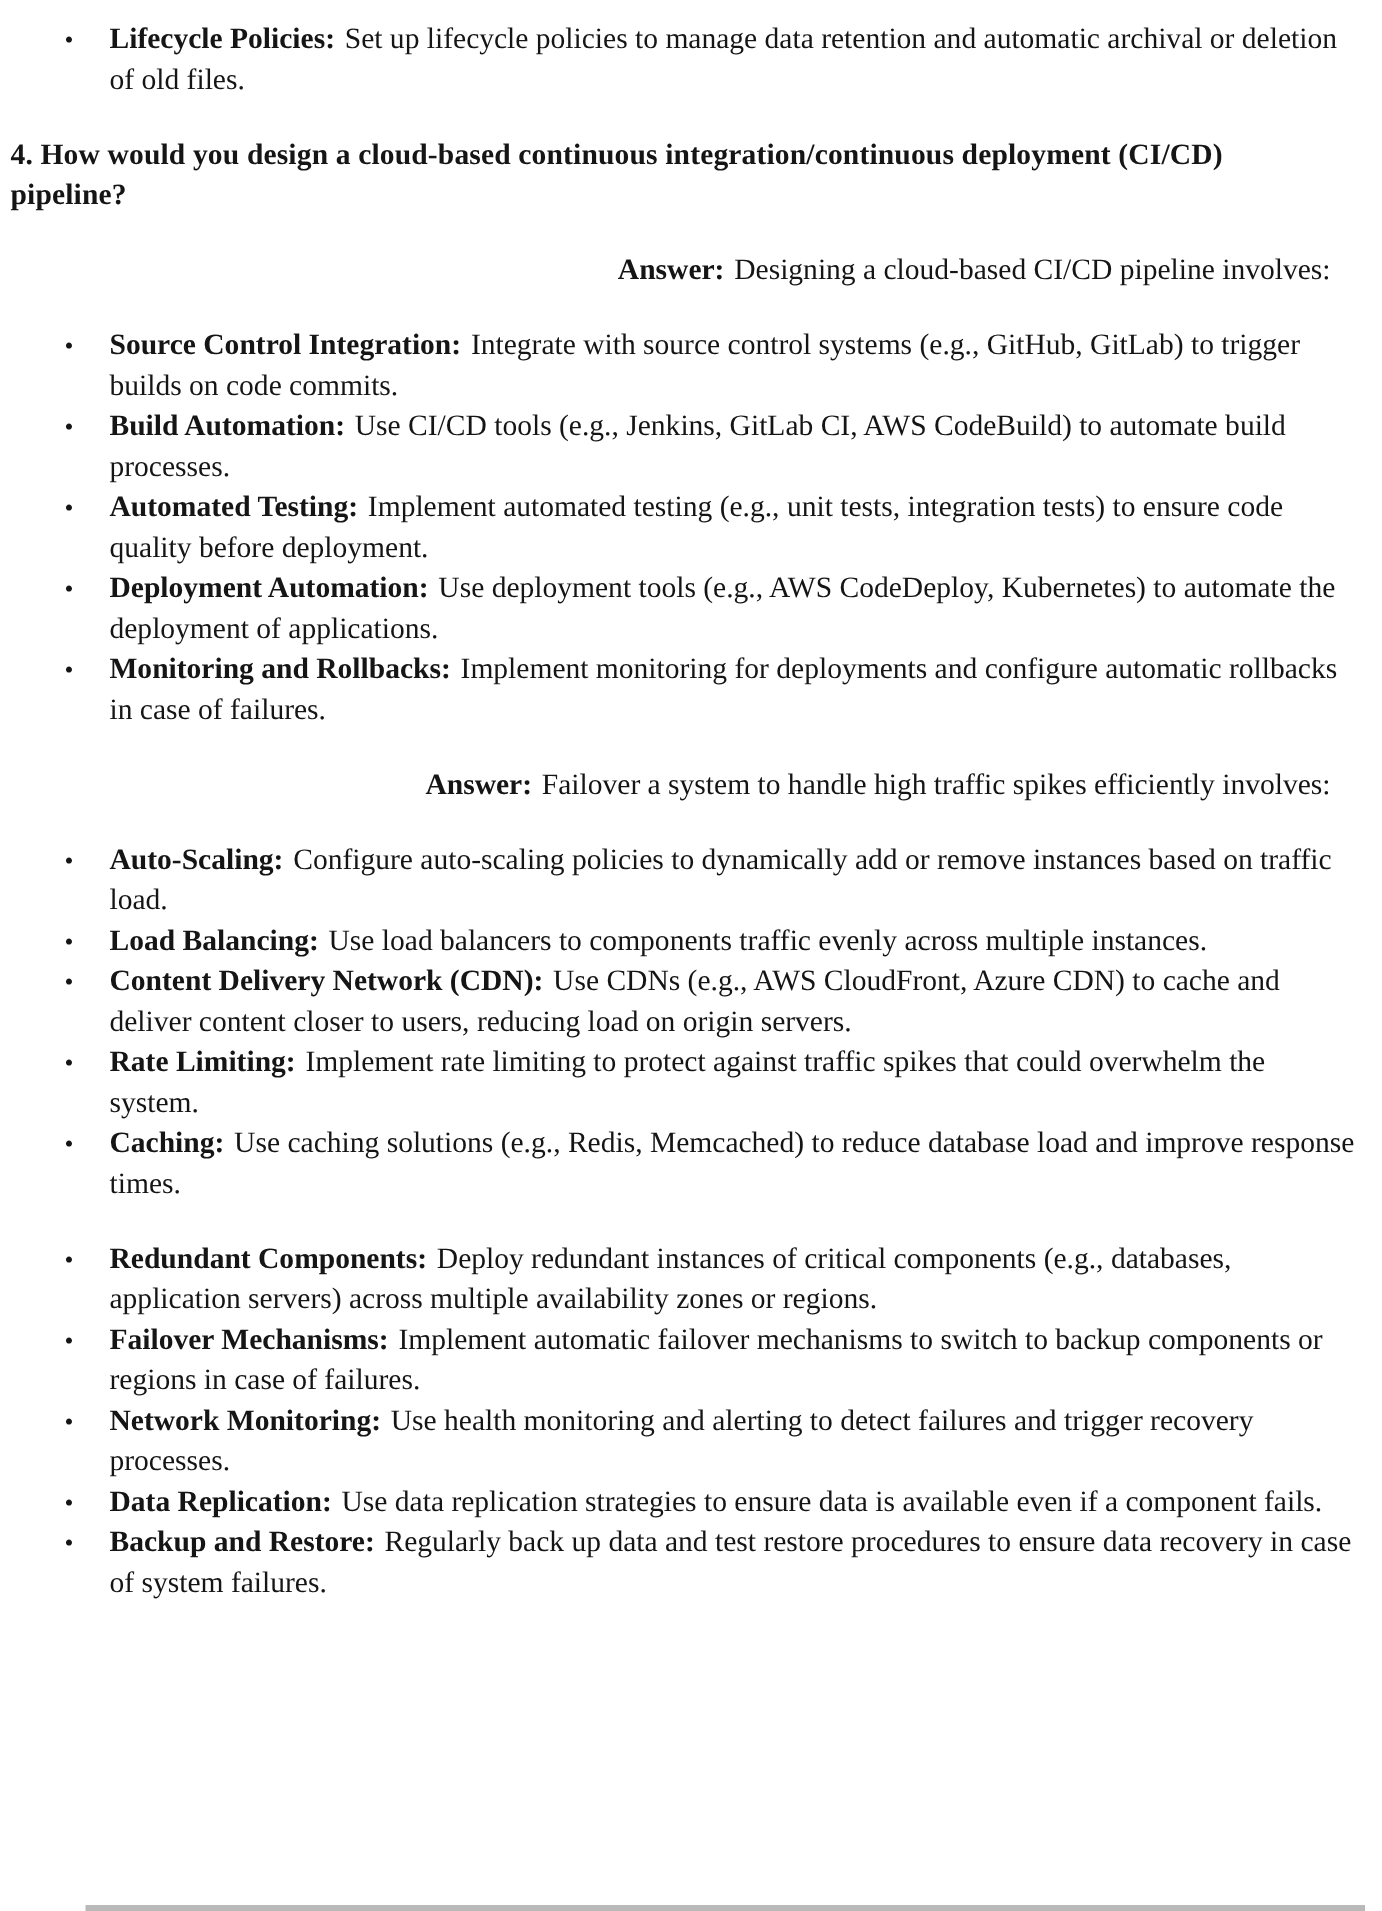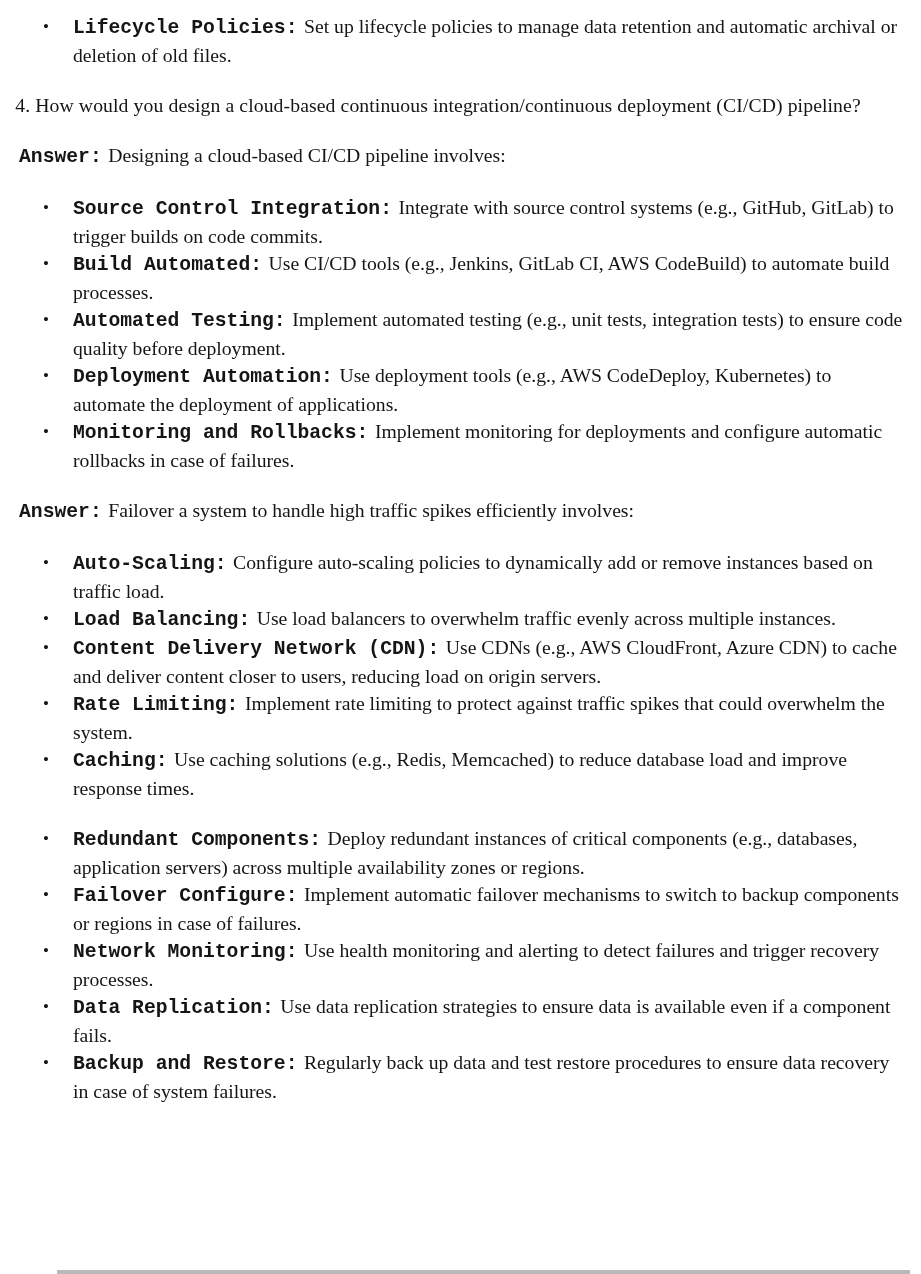--- a/index.html
+++ b/index.html
@@ -14,34 +14,33 @@
     position: relative;
     font-family: "Liberation Serif", "DejaVu Serif", serif;
     font-size: 19.7px;
     line-height: 27px;
     color: #151515;
   }
   .page {
     padding: 13px 16px 0 7px;
   }
   .qa-heading {
-    font-weight: normal;
+    font-weight: bold;
     margin: 23px 0;
     max-width: 862px;
     letter-spacing: 0.1px;
-    text-align: center;
   }
   .answer-line {
-    margin: 23px 12px;
+    margin: 23px 0;
     max-width: 880px;
+    text-align: right;
   }
   .answer-label, .bullet-label {
     font-weight: bold;
     margin-right: 0.33em;
-    font-family: Liberation Mono, monospace;
   }
   ul.points {
     list-style: none;
     margin: 23px 0;
     padding: 0 0 0 66px;
   }
   ul.points.intro {
     margin-top: 0;
   }
   li.point {
@@ -76,60 +75,60 @@
 
   <div class="qa-heading">4. How would you design a cloud-based continuous integration/continuous deployment (CI/CD) pipeline?</div>
   <div class="answer-line">
     <span class="answer-label">Answer:</span><span class="answer-text">Designing a cloud-based CI/CD pipeline involves:</span>
   </div>
   <ul class="points">
     <li class="point">
       <span class="bullet-marker">•</span><span class="bullet-label">Source Control Integration:</span><span class="bullet-text">Integrate with source control systems (e.g., GitHub, GitLab) to trigger builds on code commits.</span>
     </li>
     <li class="point">
-      <span class="bullet-marker">•</span><span class="bullet-label">Build Automated:</span><span class="bullet-text">Use CI/CD tools (e.g., Jenkins, GitLab CI, AWS CodeBuild) to automate build processes.</span>
+      <span class="bullet-marker">•</span><span class="bullet-label">Build Automation:</span><span class="bullet-text">Use CI/CD tools (e.g., Jenkins, GitLab CI, AWS CodeBuild) to automate build processes.</span>
     </li>
     <li class="point">
       <span class="bullet-marker">•</span><span class="bullet-label">Automated Testing:</span><span class="bullet-text">Implement automated testing (e.g., unit tests, integration tests) to ensure code quality before deployment.</span>
     </li>
     <li class="point">
       <span class="bullet-marker">•</span><span class="bullet-label">Deployment Automation:</span><span class="bullet-text">Use deployment tools (e.g., AWS CodeDeploy, Kubernetes) to automate the deployment of applications.</span>
     </li>
     <li class="point">
       <span class="bullet-marker">•</span><span class="bullet-label">Monitoring and Rollbacks:</span><span class="bullet-text">Implement monitoring for deployments and configure automatic rollbacks in case of failures.</span>
     </li>
   </ul>
 
   <div class="answer-line">
     <span class="answer-label">Answer:</span><span class="answer-text">Failover a system to handle high traffic spikes efficiently involves:</span>
   </div>
   <ul class="points">
     <li class="point">
       <span class="bullet-marker">•</span><span class="bullet-label">Auto-Scaling:</span><span class="bullet-text">Configure auto-scaling policies to dynamically add or remove instances based on traffic load.</span>
     </li>
     <li class="point">
-      <span class="bullet-marker">•</span><span class="bullet-label">Load Balancing:</span><span class="bullet-text">Use load balancers to overwhelm traffic evenly across multiple instances.</span>
+      <span class="bullet-marker">•</span><span class="bullet-label">Load Balancing:</span><span class="bullet-text">Use load balancers to components traffic evenly across multiple instances.</span>
     </li>
     <li class="point">
       <span class="bullet-marker">•</span><span class="bullet-label">Content Delivery Network (CDN):</span><span class="bullet-text">Use CDNs (e.g., AWS CloudFront, Azure CDN) to cache and deliver content closer to users, reducing load on origin servers.</span>
     </li>
     <li class="point">
       <span class="bullet-marker">•</span><span class="bullet-label">Rate Limiting:</span><span class="bullet-text">Implement rate limiting to protect against traffic spikes that could overwhelm the system.</span>
     </li>
     <li class="point">
       <span class="bullet-marker">•</span><span class="bullet-label">Caching:</span><span class="bullet-text">Use caching solutions (e.g., Redis, Memcached) to reduce database load and improve response times.</span>
     </li>
   </ul>
 
   <ul class="points">
     <li class="point">
       <span class="bullet-marker">•</span><span class="bullet-label">Redundant Components:</span><span class="bullet-text">Deploy redundant instances of critical components (e.g., databases, application servers) across multiple availability zones or regions.</span>
     </li>
     <li class="point">
-      <span class="bullet-marker">•</span><span class="bullet-label">Failover Configure:</span><span class="bullet-text">Implement automatic failover mechanisms to switch to backup components or regions in case of failures.</span>
+      <span class="bullet-marker">•</span><span class="bullet-label">Failover Mechanisms:</span><span class="bullet-text">Implement automatic failover mechanisms to switch to backup components or regions in case of failures.</span>
     </li>
     <li class="point">
       <span class="bullet-marker">•</span><span class="bullet-label">Network Monitoring:</span><span class="bullet-text">Use health monitoring and alerting to detect failures and trigger recovery processes.</span>
     </li>
     <li class="point">
       <span class="bullet-marker">•</span><span class="bullet-label">Data Replication:</span><span class="bullet-text">Use data replication strategies to ensure data is available even if a component fails.</span>
     </li>
     <li class="point">
       <span class="bullet-marker">•</span><span class="bullet-label">Backup and Restore:</span><span class="bullet-text">Regularly back up data and test restore procedures to ensure data recovery in case of system failures.</span>
     </li>

